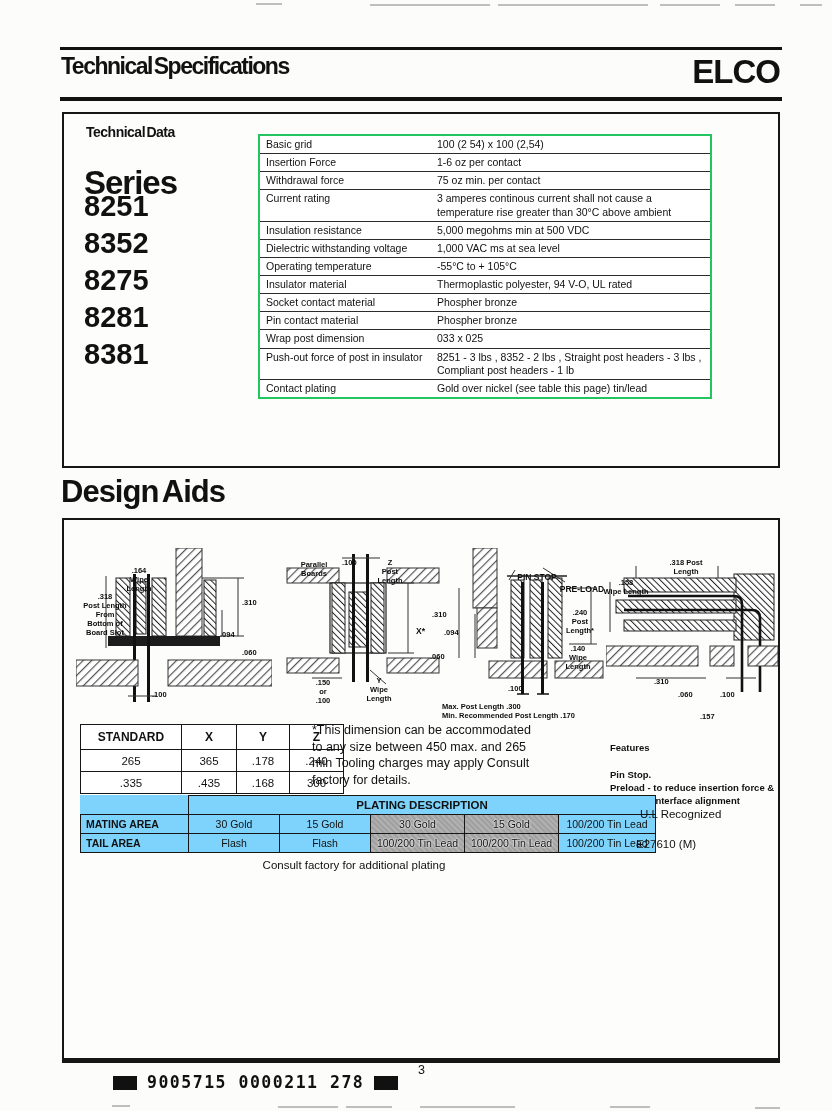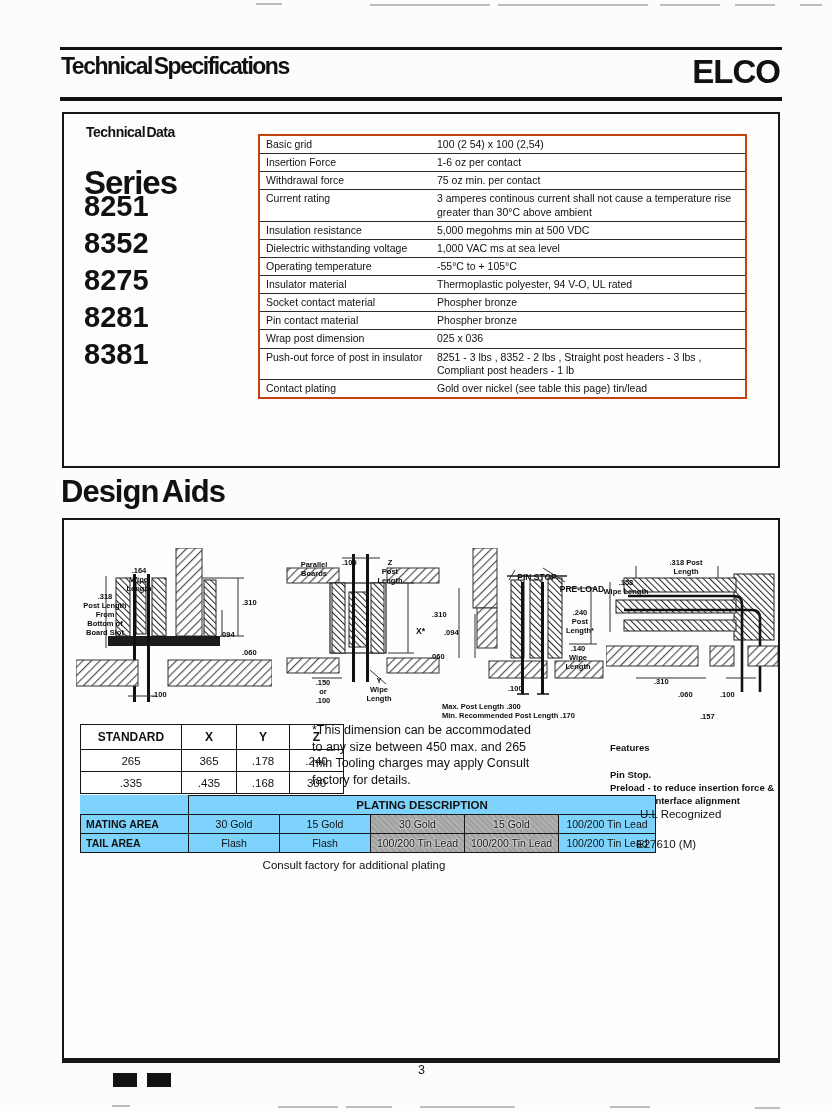--- a/index.html
+++ b/index.html
@@ -11,21 +11,21 @@
   .rule{position:absolute;background:#111;}
   .hdr-title{position:absolute;left:61px;top:53px;font-size:23px;font-weight:800;letter-spacing:-1.5px;word-spacing:-3px;margin:0;}
   .hdr-logo{position:absolute;right:52px;top:53px;font-size:33px;font-weight:900;letter-spacing:-1px;}
 
   .tech-box{position:absolute;left:62px;top:112px;width:718px;height:356px;border:2px solid #161616;box-sizing:border-box;background:#fdfdfc;padding-left:20px;}
   .td-label{position:absolute;left:22px;top:10px;font-size:14px;font-weight:800;letter-spacing:-.5px;word-spacing:-2px;}
   .series-title{position:absolute;left:20px;top:50px;font-size:33px;font-weight:800;letter-spacing:-1px;}
   .series-num{position:absolute;left:20px;font-size:29px;font-weight:800;letter-spacing:0;}
 
   table{border-collapse:collapse;}
-  .spec-table{position:absolute;left:194px;top:20px;width:489px;table-layout:fixed;border:2px solid #c2410c;background:#fff;}
+  .spec-table{position:absolute;left:194px;top:20px;width:454px;table-layout:fixed;border:2px solid #22c55e;background:#fff;}
   .spec-table td{border-top:1px solid #2c2c2c;font-size:10.5px;line-height:1.25;padding:2px 5px 2px 6px;vertical-align:top;}
   .spec-table tr:first-child td{border-top:none;}
   .spec-table td.lbl{width:160px;}
 
   .design-title{position:absolute;left:61px;top:474px;font-size:31px;font-weight:800;letter-spacing:-1px;word-spacing:-3px;margin:0;}
   .design-box{position:absolute;left:62px;top:518px;width:718px;height:545px;border:2px solid #161616;border-bottom-width:5px;box-sizing:border-box;background:#fdfdfc;}
 
   .dg{position:absolute;}
   .dim{position:absolute;font-size:7.5px;font-weight:bold;line-height:1.2;text-align:center;white-space:pre-line;color:#0d0d0d;}
   .dim.left{text-align:left;}
@@ -126,21 +126,21 @@
       <tr>
             <td class="lbl">Socket contact material</td>
             <td>Phospher bronze</td>
           </tr>
       <tr>
             <td class="lbl">Pin contact material</td>
             <td>Phospher bronze</td>
           </tr>
       <tr>
             <td class="lbl">Wrap post dimension</td>
-            <td>025 x  036</td>
+            <td>033 x  025</td>
           </tr>
       <tr>
             <td class="lbl">Push-out force of post in insulator</td>
             <td>8251 - 3 lbs , 8352 - 2 lbs , Straight post headers - 3 lbs , Compliant post headers - 1 lb</td>
           </tr>
       <tr>
             <td class="lbl">Contact plating</td>
             <td>Gold over nickel (see table this page) tin/lead</td>
           </tr>
     </tbody>
@@ -377,16 +377,17 @@
 
     <div class="consult">Consult factory for additional plating</div>
 
     <div class="ul1">U.L  Recognized</div>
     <div class="ul2">E27610 (M)</div>
   </section>
 
   <div class="page-num">3</div>
   <div class="footer-code">
     <span class="sq"></span>
+    <span class="digits">9005715 0000211 278</span>
     <span class="sq"></span>
   </div>
 
 </div>
 
 </body></html>

